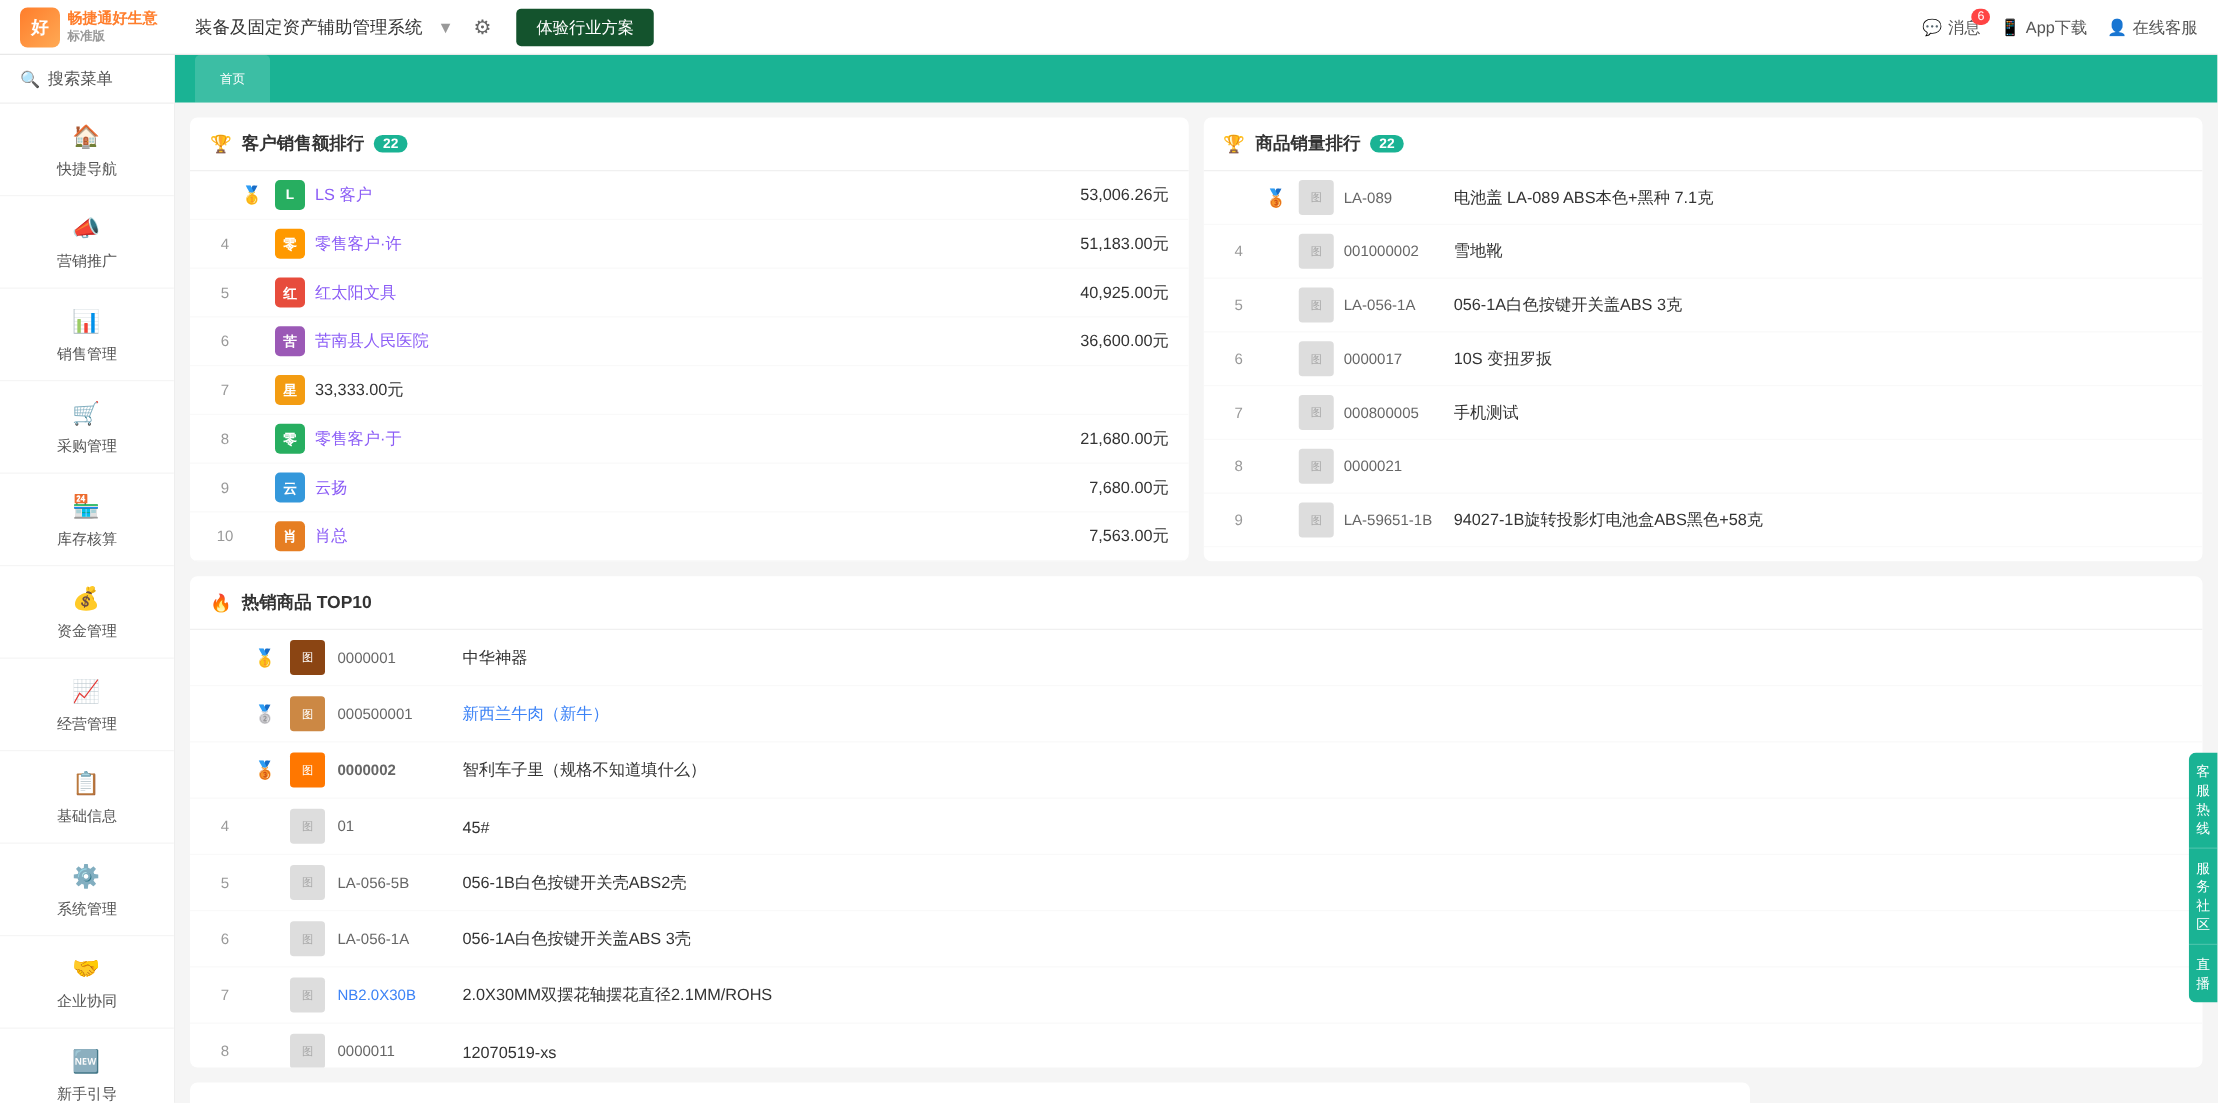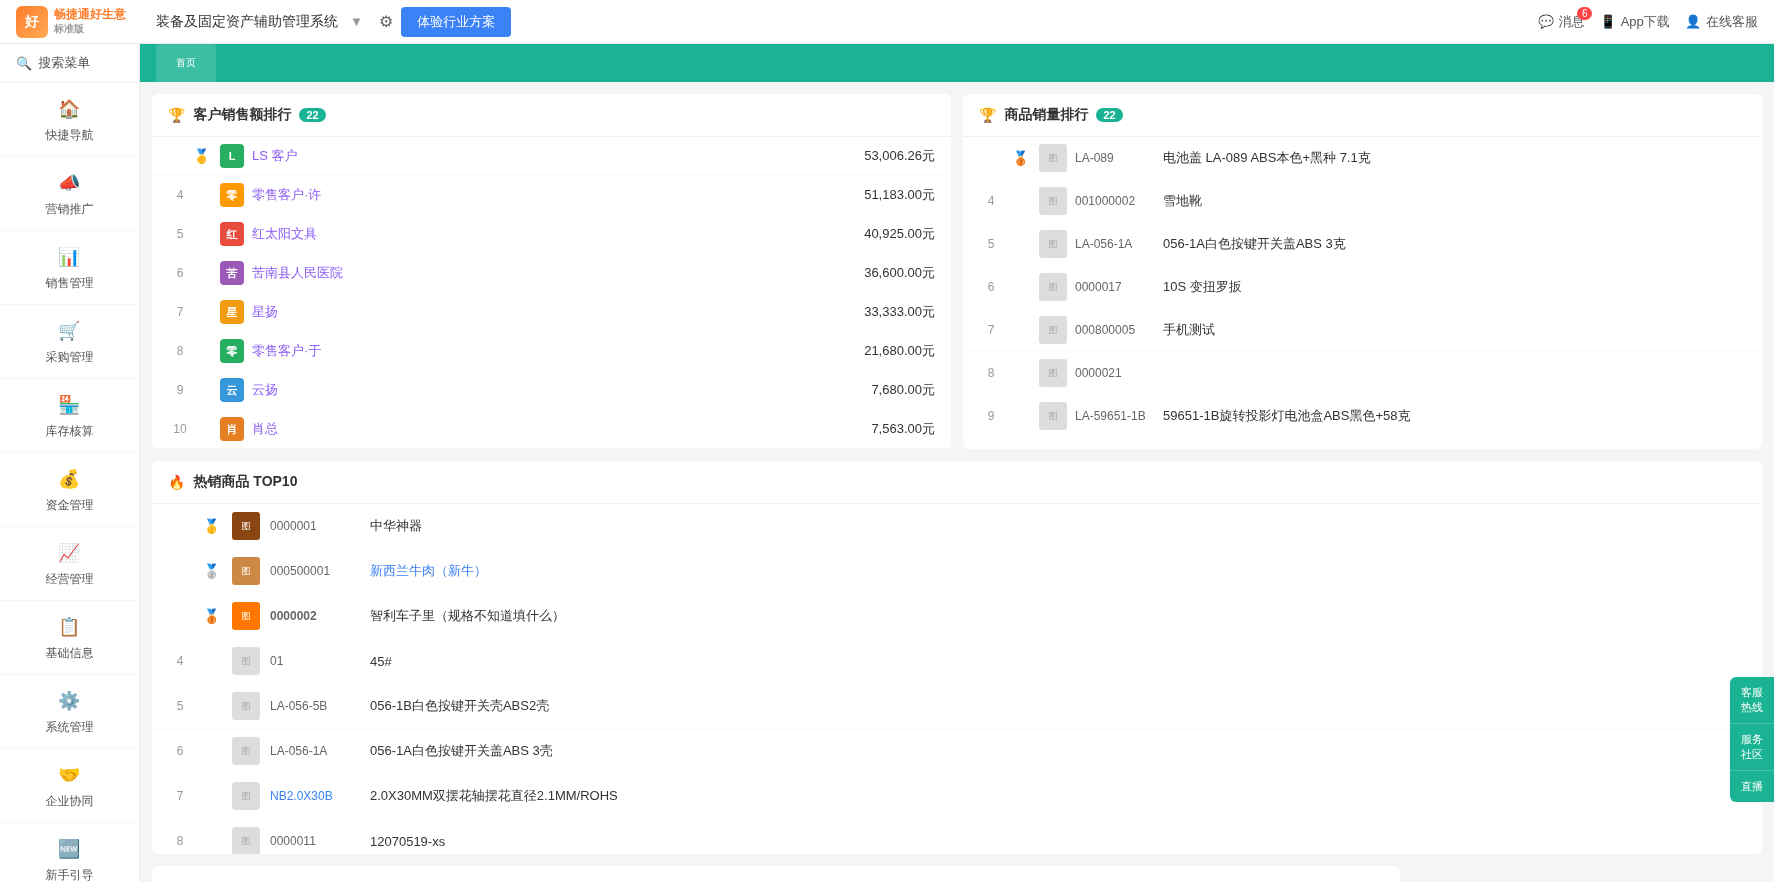--- a/index.html
+++ b/index.html
@@ -36,27 +36,28 @@
     .logo-text-main { color: #ff7d2b; font-size: 12px; line-height: 1.2; }
     .logo-text-sub { color: #999; font-size: 10px; }
     .topbar-system {
       display: flex; align-items: center; gap: 8px;
       color: #333; font-size: 13px; margin-left: 0;
       flex: 1;
     }
     .topbar-arrow { color: #999; cursor: pointer; margin-left: 4px; }
     .topbar-gear { color: #666; cursor: pointer; margin-left: 8px; font-size: 16px; }
     .topbar-trial {
-      background: #3b82f6;
+      background: #14532d;
       color: white;
       border: none;
       border-radius: 4px;
       padding: 6px 16px;
       font-size: 13px;
       cursor: pointer;
+      margin-left: 12px;
     }
     .topbar-right {
       display: flex; align-items: center; gap: 16px;
       margin-left: auto;
     }
     .topbar-right-item {
       display: flex; align-items: center; gap: 4px;
       color: #555; font-size: 13px; cursor: pointer; position: relative;
     }
     .badge {
@@ -201,21 +202,21 @@
 
     
     .inventory-card {
       background: #fff; border-radius: 6px; padding: 16px;
     }
 
     
     .float-service {
       position: fixed;
       right: 0; bottom: 80px;
-      width: 44px;
+      width: 23px;
       background: #1ab394;
       border-radius: 6px 0 0 6px;
       overflow: hidden;
       z-index: 200;
     }
     .float-service-item {
       padding: 8px 4px;
       text-align: center;
       color: white;
       font-size: 11px;
@@ -368,21 +369,20 @@
       <span class="rank-num">6</span>
       <span class="rank-medal"></span>
       <div class="rank-avatar" style="background:#9b59b6">苦</div>
       <span class="rank-name">苦南县人民医院</span>
       <span class="rank-amount">36,600.00元</span>
     </div>
             <div class="rank-row">
       <span class="rank-num">7</span>
       <span class="rank-medal"></span>
       <div class="rank-avatar" style="background:#f39c12">星</div>
-      <span class="rank-name">星扬</span>
       <span class="rank-amount">33,333.00元</span>
     </div>
             <div class="rank-row">
       <span class="rank-num">8</span>
       <span class="rank-medal"></span>
       <div class="rank-avatar" style="background:#27ae60">零</div>
       <span class="rank-name">零售客户·于</span>
       <span class="rank-amount">21,680.00元</span>
     </div>
             <div class="rank-row">
@@ -451,21 +451,21 @@
       <span class="rank-num">8</span>
       <span class="rank-medal"></span>
       <div class="product-img" style="background:#ddd;color:#aaa;font-size:9px;">图</div>
       <span class="product-code">0000021</span>
     </div>
             <div class="product-row">
       <span class="rank-num">9</span>
       <span class="rank-medal"></span>
       <div class="product-img" style="background:#ddd;color:#aaa;font-size:9px;">图</div>
       <span class="product-code">LA-59651-1B</span>
-      <span class="product-name">59651-1B旋转投影灯电池盒ABS黑色+58克</span>
+      <span class="product-name">94027-1B旋转投影灯电池盒ABS黑色+58克</span>
     </div>
           </div>
       </div>
     </div>
 
     <div style="display:grid;grid-template-columns:1fr 350px;gap:12px;">
 
       <div class="card hot-products-section">
         <div class="card-header">
           <div class="card-title">

